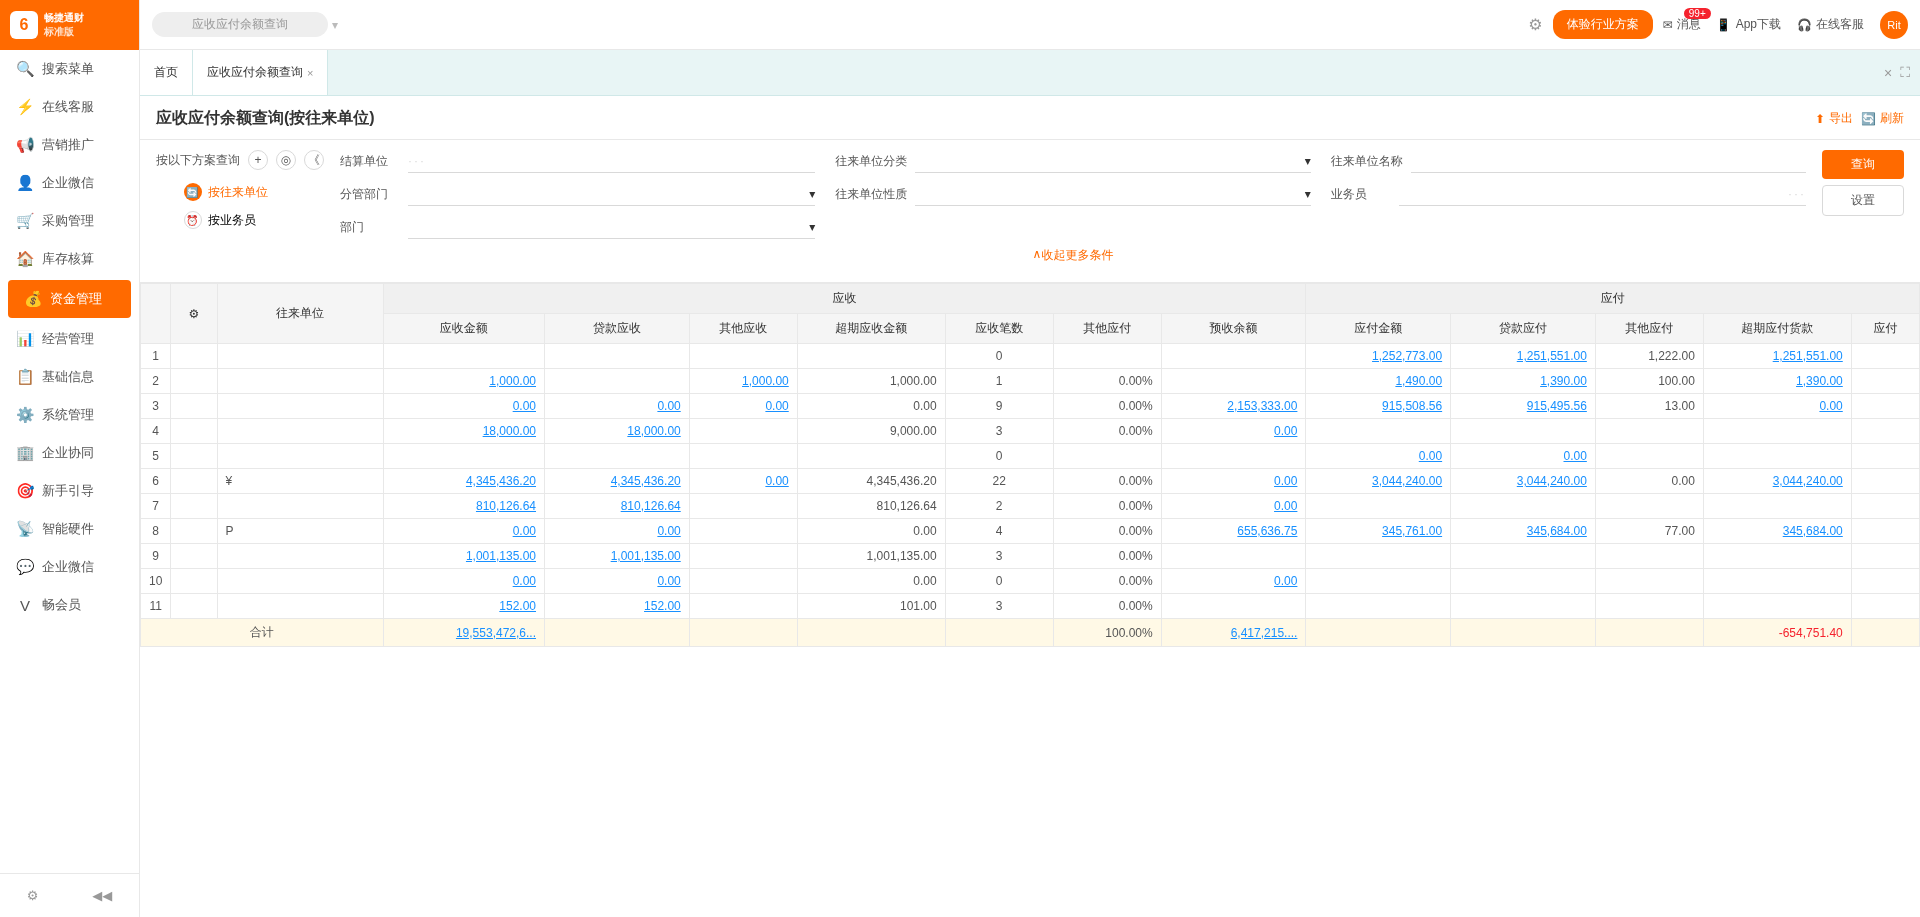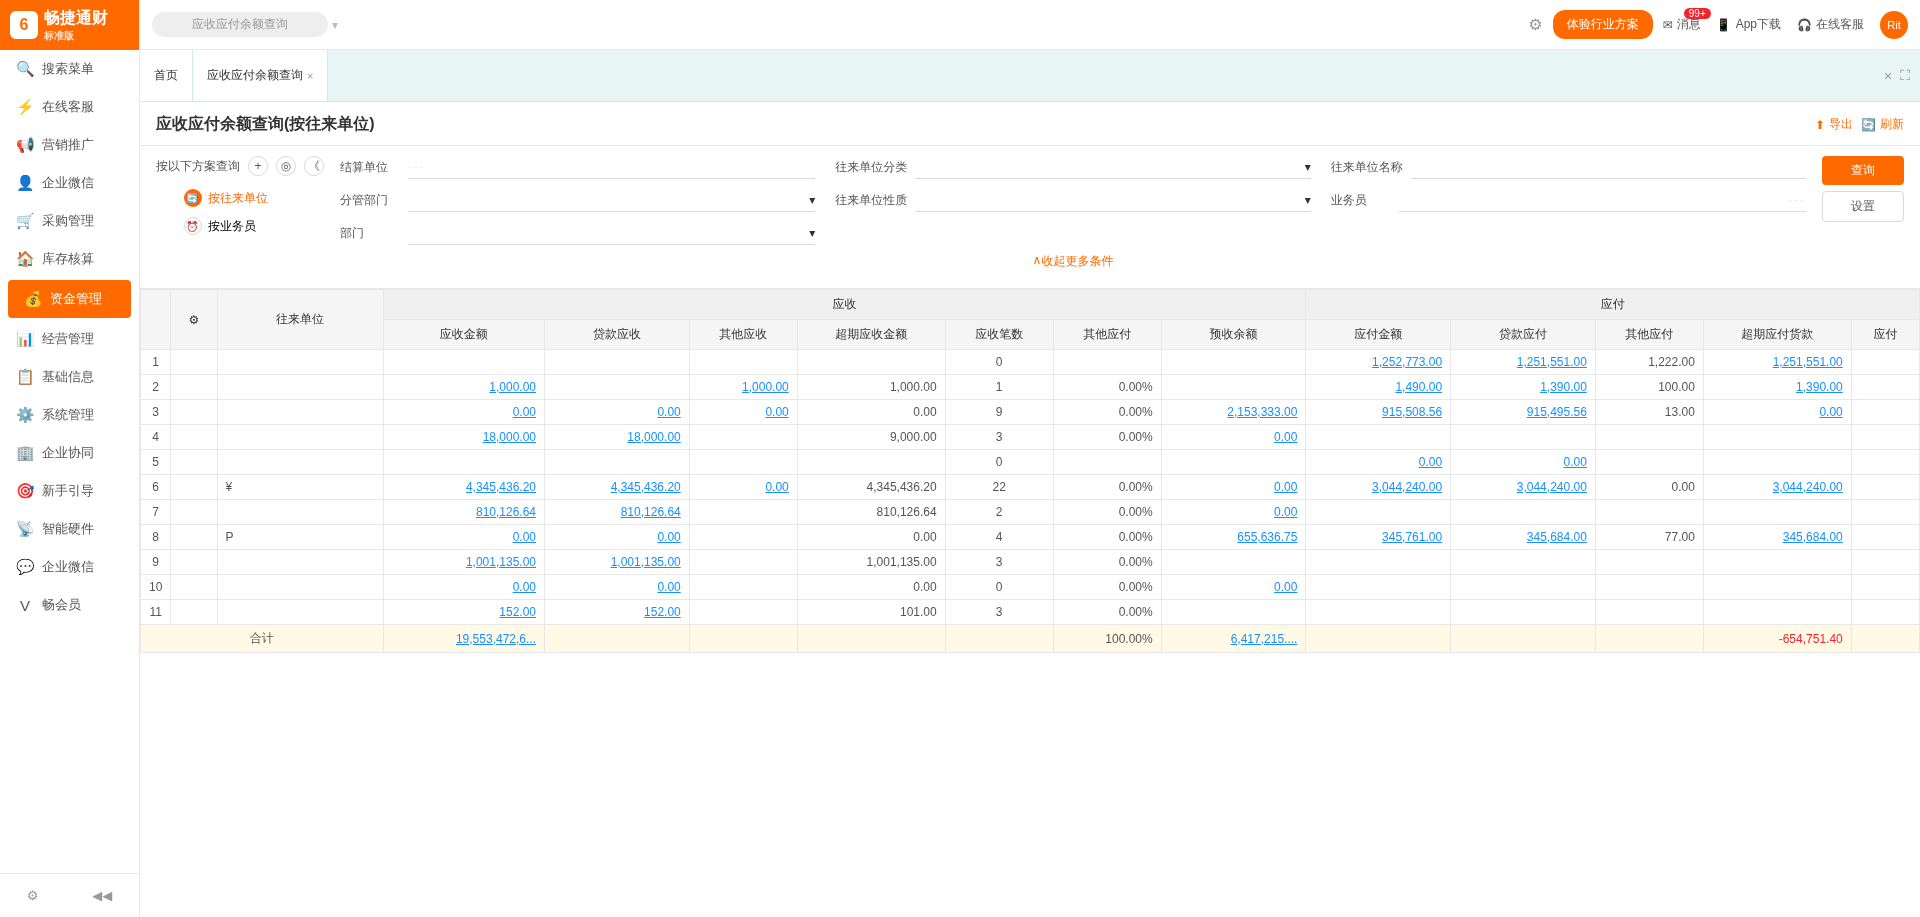--- a/index.html
+++ b/index.html
@@ -24,21 +24,21 @@
     .topbar-breadcrumb { color: #999; font-size: 12px; flex: 1; display: flex; align-items: center; gap: 4px; }
     .topbar-chevron { color: #bbb; }
     .topbar-gear { color: #999; font-size: 16px; cursor: pointer; }
     .topbar-trial-btn { background: #ff6a00; color: #fff; border: none; padding: 6px 14px; border-radius: 12px; cursor: pointer; font-size: 12px; }
     .topbar-right { display: flex; align-items: center; gap: 16px; margin-left: auto; }
     .topbar-right-item { display: flex; align-items: center; gap: 4px; color: #555; cursor: pointer; font-size: 12px; position: relative; }
     .badge { background: #f5222d; color: #fff; border-radius: 10px; font-size: 10px; padding: 0 5px; position: absolute; top: -8px; right: -10px; }
     .topbar-avatar { width: 28px; height: 28px; background: #ff6a00; border-radius: 50%; color: #fff; display: flex; align-items: center; justify-content: center; font-size: 11px; }
 
     
-    .tabbar { height: 52px; background: #e8f5f5; display: flex; align-items: center; border-bottom: 1px solid #d0e8e8; }
+    .tabbar { height: 46px; background: #e8f5f5; display: flex; align-items: center; border-bottom: 1px solid #d0e8e8; }
     .tab { padding: 0 14px; height: 100%; display: flex; align-items: center; cursor: pointer; font-size: 12px; color: #555; border-right: 1px solid #d0e8e8; gap: 4px; }
     .tab.home { background: #fff; color: #333; font-weight: 500; }
     .tab.active { background: #fff; color: #333; }
     .tab-close { color: #999; font-size: 11px; cursor: pointer; }
     .tabbar-right { margin-left: auto; display: flex; align-items: center; gap: 8px; padding-right: 10px; }
     .tabbar-icon-btn { color: #999; cursor: pointer; font-size: 14px; }
 
     
     .content { flex: 1; overflow: hidden; display: flex; flex-direction: column; background: #d946ef; }
     .page-header { background: #fff; padding: 12px 16px 0; border-bottom: 1px solid #e8e8e8; display: flex; align-items: center; justify-content: space-between; }
@@ -85,21 +85,21 @@
     
     .query-btn-area { display: flex; flex-direction: column; gap: 6px; }
   </style>
 </head>
 <body>
 
 <div class="sidebar">
   <div class="sidebar-logo">
     <div class="sidebar-logo-icon">6</div>
     <div>
-      <div style="font-size:16px;">畅捷通财</div>
+      <div style="font-size:10px;">畅捷通财</div>
       <div style="font-size:10px;opacity:0.8;">标准版</div>
     </div>
   </div>
   <div class="sidebar-nav">
     <div class="sidebar-item">
       <span class="icon">🔍</span>
       <span>搜索菜单</span>
     </div>
     <div class="sidebar-item">
       <span class="icon">⚡</span>

